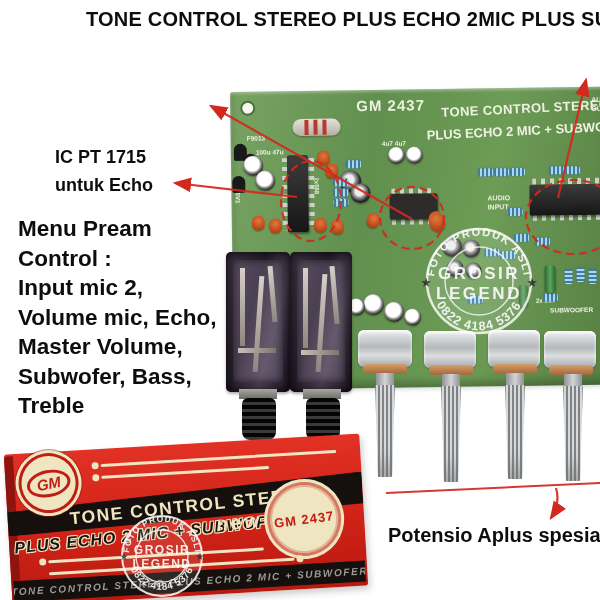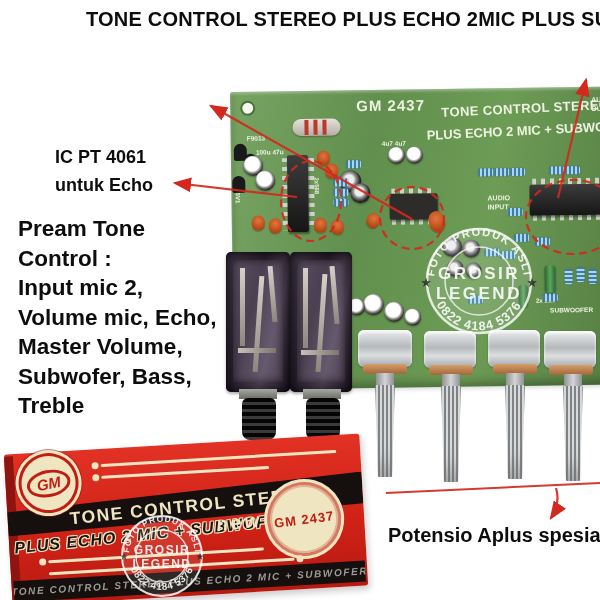--- a/index.html
+++ b/index.html
@@ -91,23 +91,23 @@
   
   #overlay{position:absolute;left:0;top:0;z-index:40;pointer-events:none;}
   .wmtext{fill:#ffffff;font-weight:bold;font-family:"Liberation Sans",sans-serif;opacity:.88;}
 </style>
 </head>
 <body>
 
 <div id="stage">
 
   <div id="title">TONE CONTROL STEREO PLUS ECHO 2MIC PLUS SUBWO</div>
-  <div class="lbl" style="left:55px;top:143px;">IC PT 4061
+  <div class="lbl" style="left:55px;top:143px;">IC PT 1715
 untuk Echo</div>
-  <div id="menu">Pream Tone
+  <div id="menu">Menu Pream
 Control :
 Input mic 2,
 Volume mic, Echo,
 Master Volume,
 Subwofer, Bass,
 Treble</div>
   <div id="potensio">Potensio Aplus  spesial</div>
 
   <div id="pcb">
     <div class="hole" style="left:10px;top:9px;"></div>

